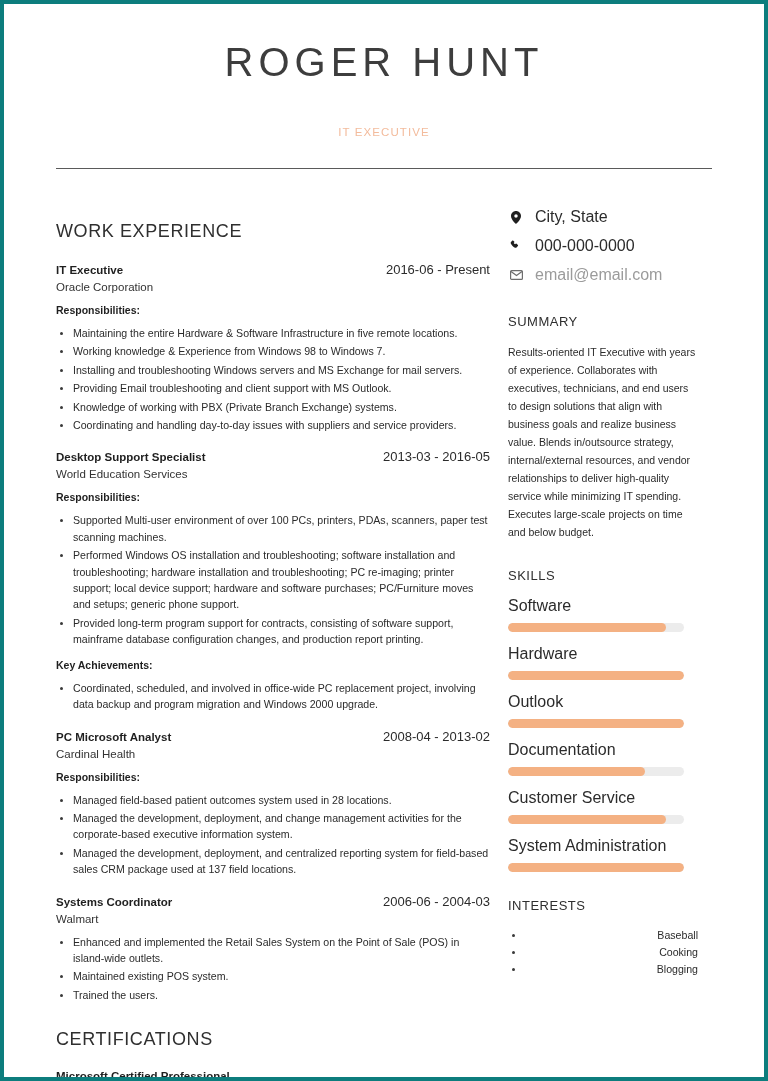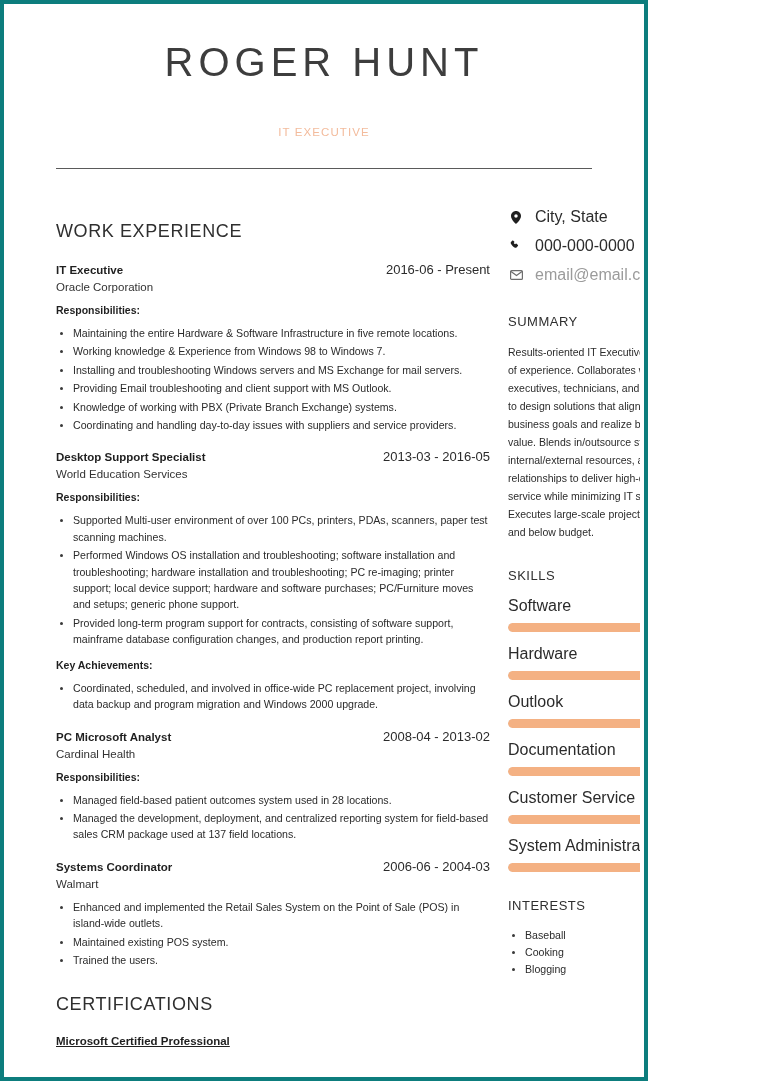--- a/index.html
+++ b/index.html
@@ -11,21 +11,21 @@
     font-family: "Liberation Sans", sans-serif;
     width: 768px;
     height: 1081px;
     overflow: hidden;
   }
 
   
   .page-frame {
     position: relative;
     box-sizing: border-box;
-    width: 648px;
+    width: 768px;
     height: 1081px;
     border: 4px solid #0d7d7d;
     background: #ffffff;
     overflow: hidden;
   }
   .resume-sheet {
     position: absolute;
     left: 4px;
     top: 0px;
     right: 4px;
@@ -216,20 +216,21 @@
     list-style: none;
     margin: 6px 0 0 0;
     padding: 0;
   }
   ul.interests li {
     position: relative;
     padding-left: 17px;
     font-size: 10.6px;
     line-height: 1.62;
     color: #2b2b2b;
+    text-align: right;
   }
   ul.interests li:before {
     content: "";
     position: absolute;
     left: 4px;
     top: 7px;
     width: 3px;
     height: 3px;
     border-radius: 50%;
     background: #3a3a3a;
@@ -290,20 +291,21 @@
 
         <div class="job">
           <div class="job-head">
             <span class="job-role">PC Microsoft Analyst</span>
             <span class="job-dates">2008-04 - 2013-02</span>
           </div>
           <div class="job-company">Cardinal Health</div>
           <div class="sub-label">Responsibilities:</div>
           <ul class="bullets">
             <li>Managed field-based patient outcomes system used in 28 locations.</li>
+            <li>Managed the development, deployment, and change management activities for the corporate-based executive information system.</li>
             <li>Managed the development, deployment, and centralized reporting system for field-based sales CRM package used at 137 field locations.</li>
           </ul>
         </div>
 
         <div class="job">
           <div class="job-head">
             <span class="job-role">Systems Coordinator</span>
             <span class="job-dates">2006-06 - 2004-03</span>
           </div>
           <div class="job-company">Walmart</div>

